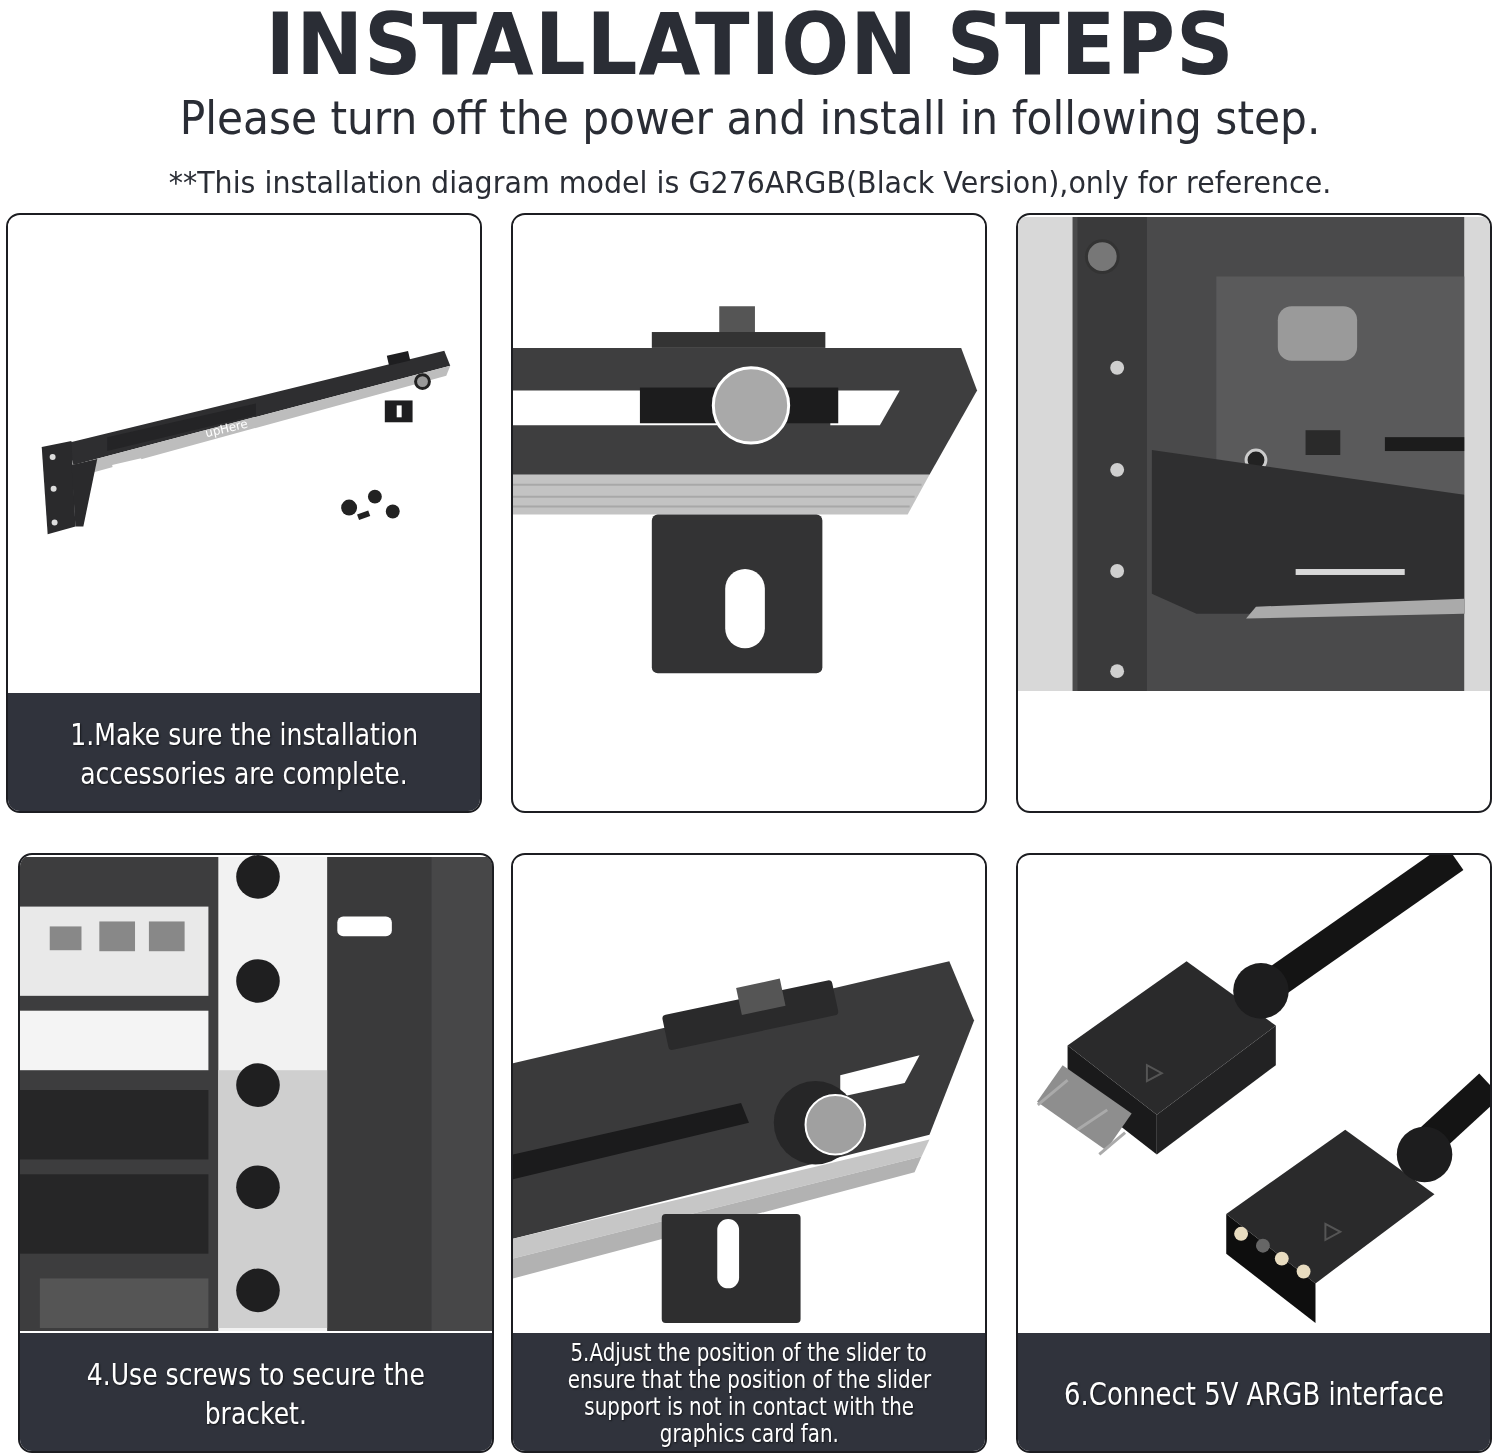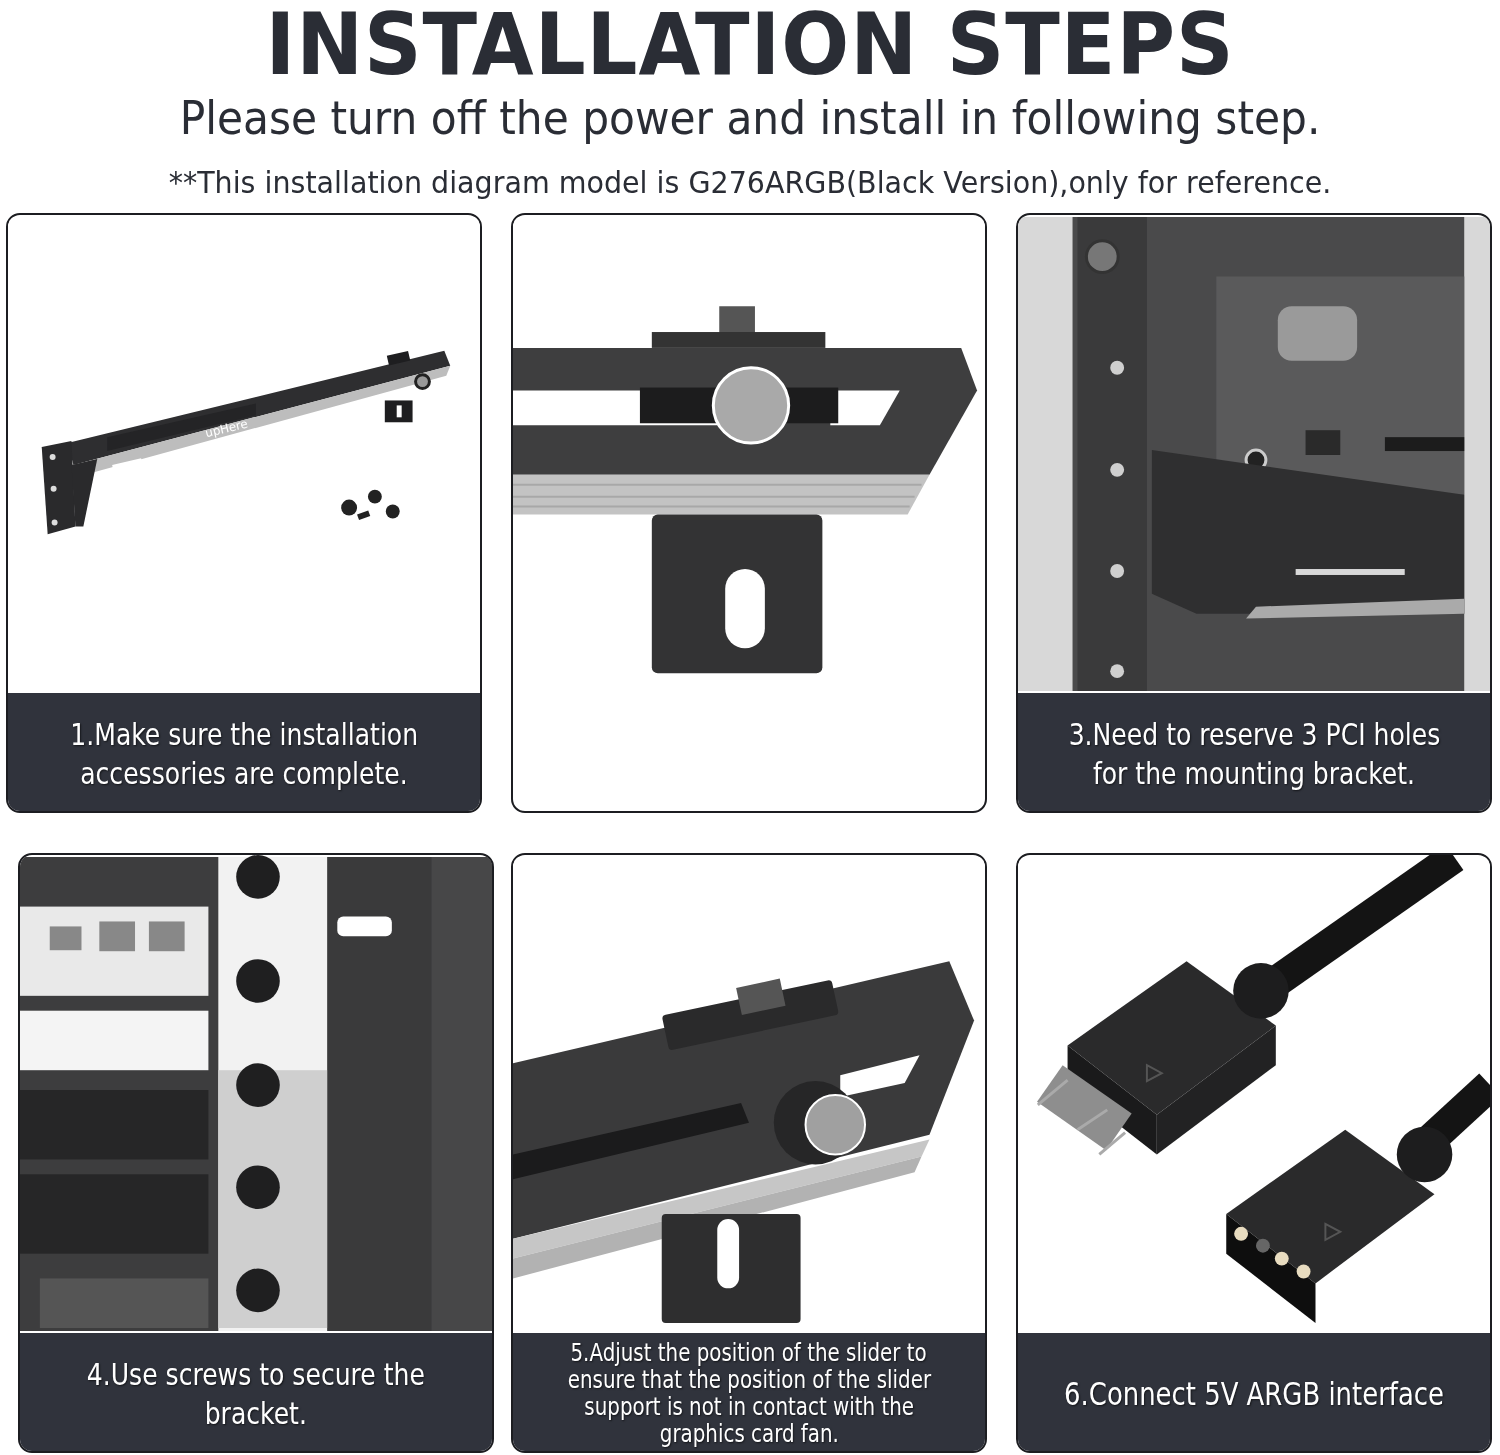--- a/index.html
+++ b/index.html
@@ -126,24 +126,20 @@
       <circle cx="85" cy="40" r="16" fill="#777" stroke="#333" stroke-width="3"></circle>
       <rect x="200" y="60" width="250" height="220" fill="#5a5a5b"></rect>
       <rect x="262" y="90" width="80" height="55" rx="14" fill="#9a9a9a"></rect>
       <rect x="290" y="215" width="35" height="25" fill="#2a2a2a"></rect>
       <rect x="370" y="222" width="80" height="14" fill="#1c1c1c"></rect>
       <circle cx="240" cy="245" r="10" fill="#222" stroke="#ccc" stroke-width="3"></circle>
       <polygon points="135,235 450,280 450,400 180,400 135,380" fill="#2f2f30"></polygon>
       <rect x="280" y="355" width="110" height="6" fill="#d8d8d8"></rect>
       <polygon points="240,393 450,385 450,400 230,405" fill="#aaaaaa"></polygon>
     </svg>
-  </div>
-  <div class="cap">
-    <span class="line">3.Need to reserve 3 PCI holes</span>
-    <span class="line">for the mounting bracket.</span>
   </div>
 </div>
 
 <div class="card" id="c4">
   <div class="pic">
     <svg viewBox="0 0 476 478">
       <rect width="476" height="478" fill="#3d3d3e"></rect>
       <rect x="0" y="50" width="190" height="90" fill="#e9e9e9"></rect>
       <rect x="30" y="70" width="32" height="24" fill="#888"></rect>
       <rect x="80" y="65" width="36" height="30" fill="#888"></rect>

